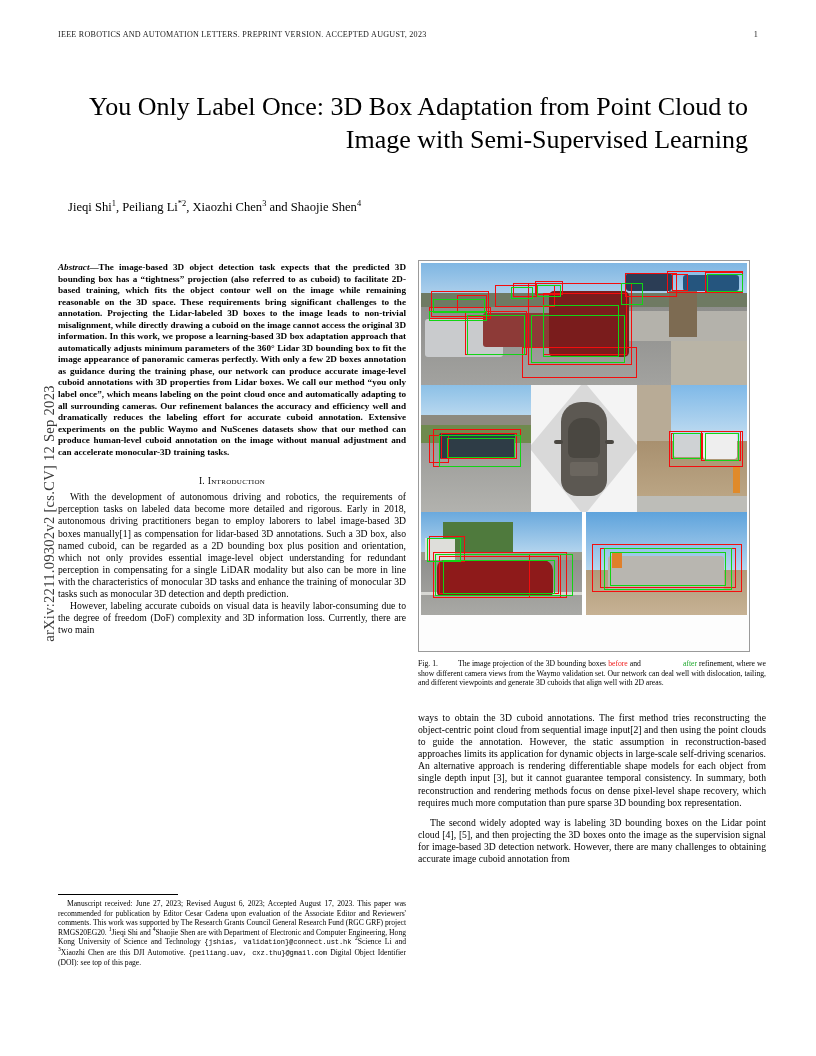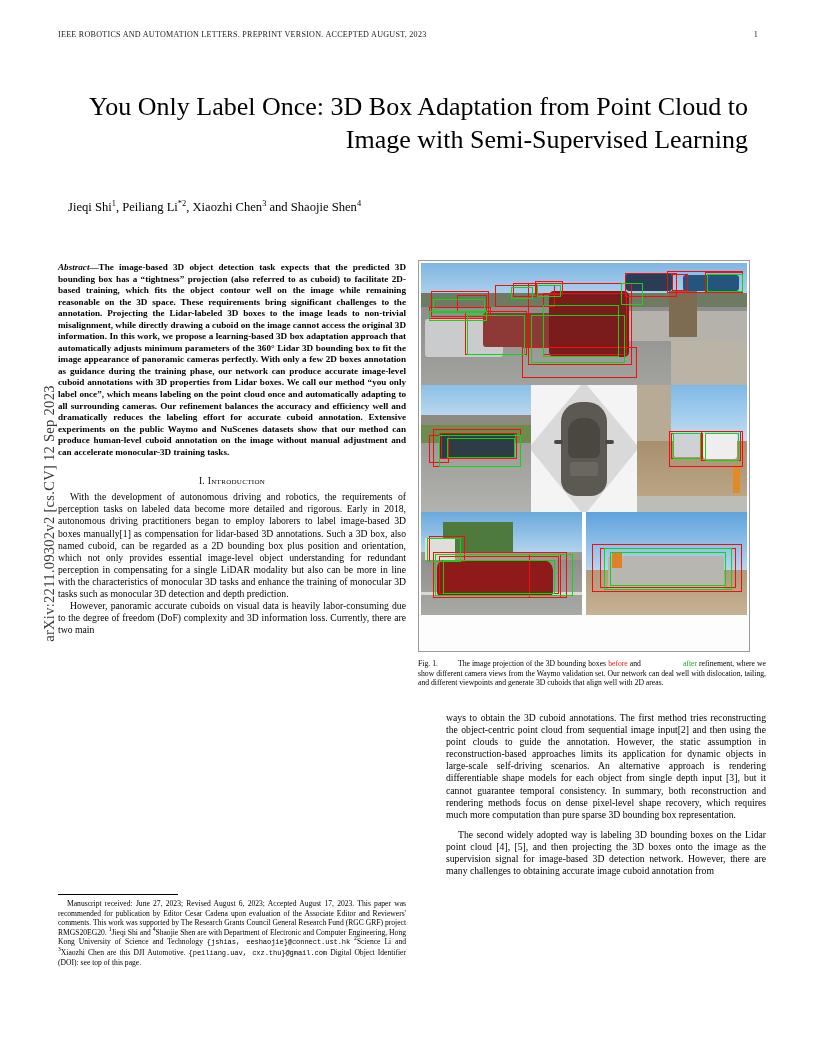--- a/index.html
+++ b/index.html
@@ -104,21 +104,21 @@
   p.body {
     margin: 0;
     font-size: 9.7px;
     line-height: 12.1px;
     text-align: justify;
     text-indent: 12px;
     hyphens: none;
   }
   p.body.noindent { text-indent: 0; }
   p.body + p.body { margin-top: 0; }
-  .col-right p.body { margin-bottom: 8px; margin-left: 28px; }
+  .col-right p.body { margin-bottom: 8px; }
 
   
   .footnote-rule {
     position: absolute;
     left: 58px;
     top: 894px;
     width: 120px;
     height: 1px;
     background: #000;
   }
@@ -271,21 +271,21 @@
   </div>
 
   <div class="col-left">
     <div class="abstract">
       <span class="lead">Abstract</span><span>—</span><span>The image-based 3D object detection task expects that the predicted 3D bounding box has a “tightness” projection (also referred to as cuboid) to facilitate 2D-based training, which fits the object contour well on the image while remaining reasonable on the 3D space. These requirements bring significant challenges to the annotation. Projecting the Lidar-labeled 3D boxes to the image leads to non-trivial misalignment, while directly drawing a cuboid on the image cannot access the original 3D information. In this work, we propose a learning-based 3D box adaptation approach that automatically adjusts minimum parameters of the 360° Lidar 3D bounding box to fit the image appearance of panoramic cameras perfectly. With only a few 2D boxes annotation as guidance during the training phase, our network can produce accurate image-level cuboid annotations with 3D properties from Lidar boxes. We call our method “you only label once”, which means labeling on the point cloud once and automatically adapting to all surrounding cameras. Our refinement balances the accuracy and efficiency well and dramatically reduces the labeling effort for accurate cuboid annotation. Extensive experiments on the public Waymo and NuScenes datasets show that our method can produce human-level cuboid annotation on the image without manual adjustment and can accelerate monocular-3D training tasks.</span>
     </div>
 
     <div class="sec-head">I.  Introduction</div>
 
     <p class="body">With the development of autonomous driving and robotics, the requirements of perception tasks on labeled data become more detailed and rigorous. Early in 2018, autonomous driving practitioners began to employ laborers to label image-based 3D boxes manually[1] as compensation for lidar-based 3D annotations. Such a 3D box, also named cuboid, can be regarded as a 2D bounding box plus position and orientation, which not only provides essential image-level object understanding for redundant perception in compensating for a single LiDAR modality but also can be more in line with the characteristics of monocular 3D tasks and enhance the training of monocular 3D tasks such as monocular 3D detection and depth prediction.</p>
-    <p class="body">However, panoramic accurate cuboids on visual data is heavily labor-consuming due to the degree of freedom (DoF) complexity and 3D information loss. Currently, there are two main</p>
+    <p class="body">However, labeling accurate cuboids on visual data is heavily labor-consuming due to the degree of freedom (DoF) complexity and 3D information loss. Currently, there are two main</p>
   </div>
 
   <div class="figure">
 
     <div class="fig-rows">
 
       <div class="row1">
         <div class="sky" style="height:42px;"></div>
         <div style="position:absolute;left:0;right:0;top:30px;height:16px;background:#6f7a63;"></div>
         <div style="position:absolute;left:0;right:0;top:44px;bottom:0;background:linear-gradient(#8e8e8c,#a2a29f);"></div>
@@ -406,17 +406,17 @@
   </div>
 
   <div class="col-right" style="top:712px;">
     <p class="body noindent">ways to obtain the 3D cuboid annotations. The first method tries reconstructing the object-centric point cloud from sequential image input[2] and then using the point clouds to guide the annotation. However, the static assumption in reconstruction-based approaches limits its application for dynamic objects in large-scale self-driving scenarios. An alternative approach is rendering differentiable shape models for each object from single depth input [3], but it cannot guarantee temporal consistency. In summary, both reconstruction and rendering methods focus on dense pixel-level shape recovery, which requires much more computation than pure sparse 3D bounding box representation.</p>
     <p class="body">The second widely adopted way is labeling 3D bounding boxes on the Lidar point cloud [4], [5], and then projecting the 3D boxes onto the image as the supervision signal for image-based 3D detection network. However, there are many challenges to obtaining accurate image cuboid annotation from</p>
   </div>
 
   <div class="footnote-rule"></div>
   <div class="footnote">
     <span>Manuscript received: June 27, 2023; Revised August 6, 2023; Accepted August 17, 2023. This paper was recommended for publication by Editor Cesar Cadena upon evaluation of the Associate Editor and Reviewers' comments. This work was supported by The Research Grants Council General Research Fund (RGC GRF) project RMGS20EG20.</span>
-    <sup>1</sup><span>Jieqi Shi and </span><sup>4</sup><span>Shaojie Shen are with Department of Electronic and Computer Engineering, Hong Kong University of Science and Technology </span><span class="mono">{jshias, eeshaojie}@connect.ust.hk</span>
+    <sup>1</sup><span>Jieqi Shi and </span><sup>4</sup><span>Shaojie Shen are with Department of Electronic and Computer Engineering, Hong Kong University of Science and Technology </span><span class="mono">{jshias, validation}@connect.ust.hk</span>
     <sup>2</sup><span>Science Li and </span><sup>3</sup><span>Xiaozhi Chen are this DJI Automotive. </span><span class="mono">{peiliang.uav, cxz.thu}@gmail.com</span><span> Digital Object Identifier (DOI): see top of this page.</span>
   </div>
 
 </div>
 
 </body></html>

